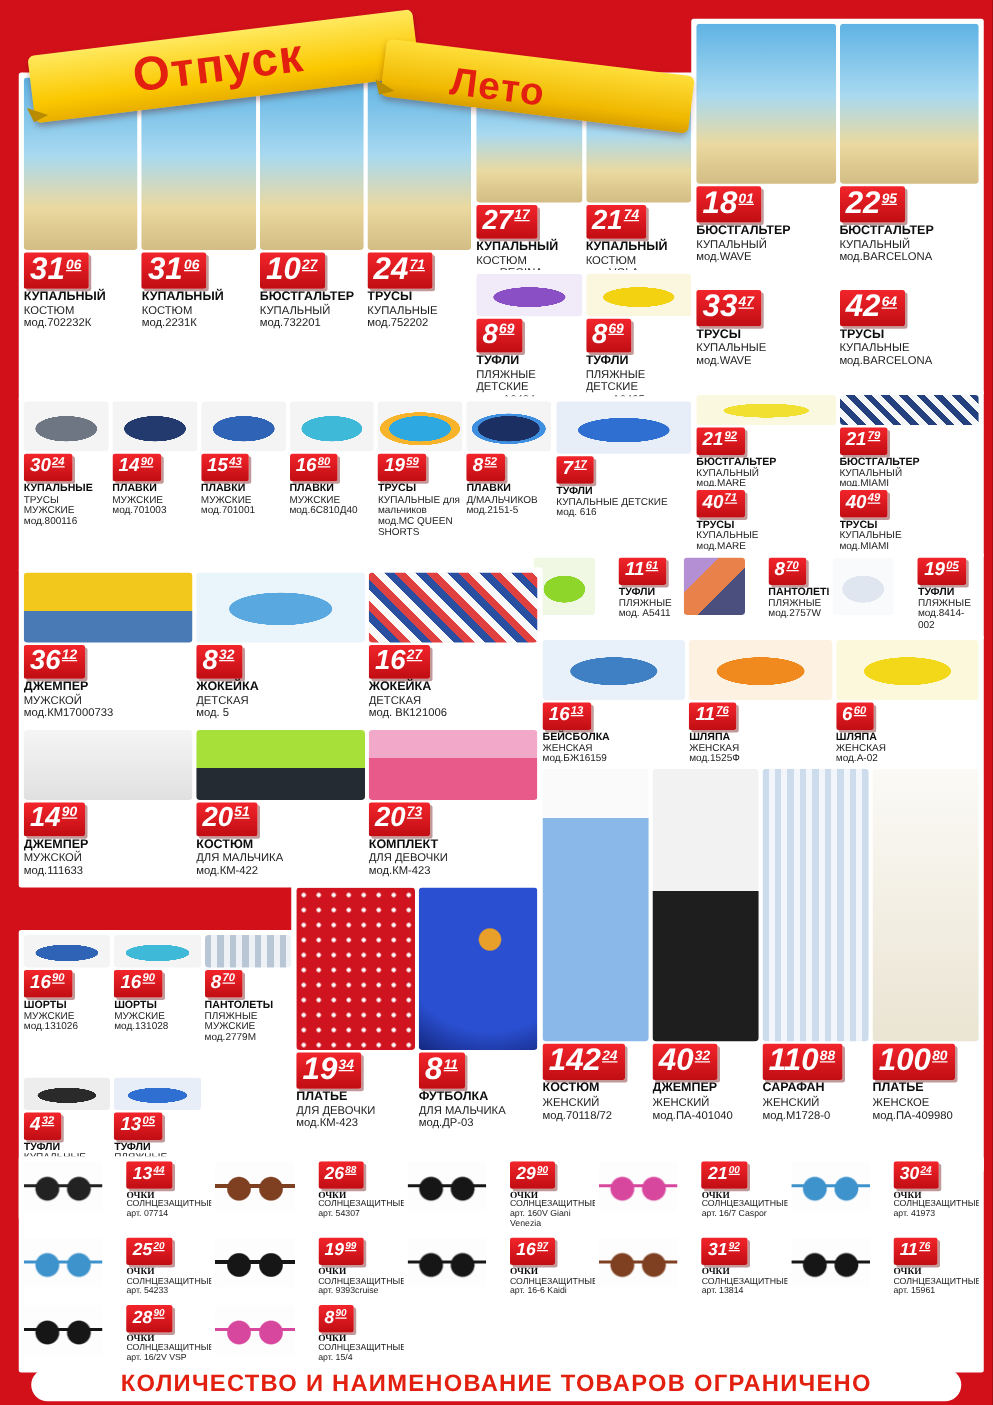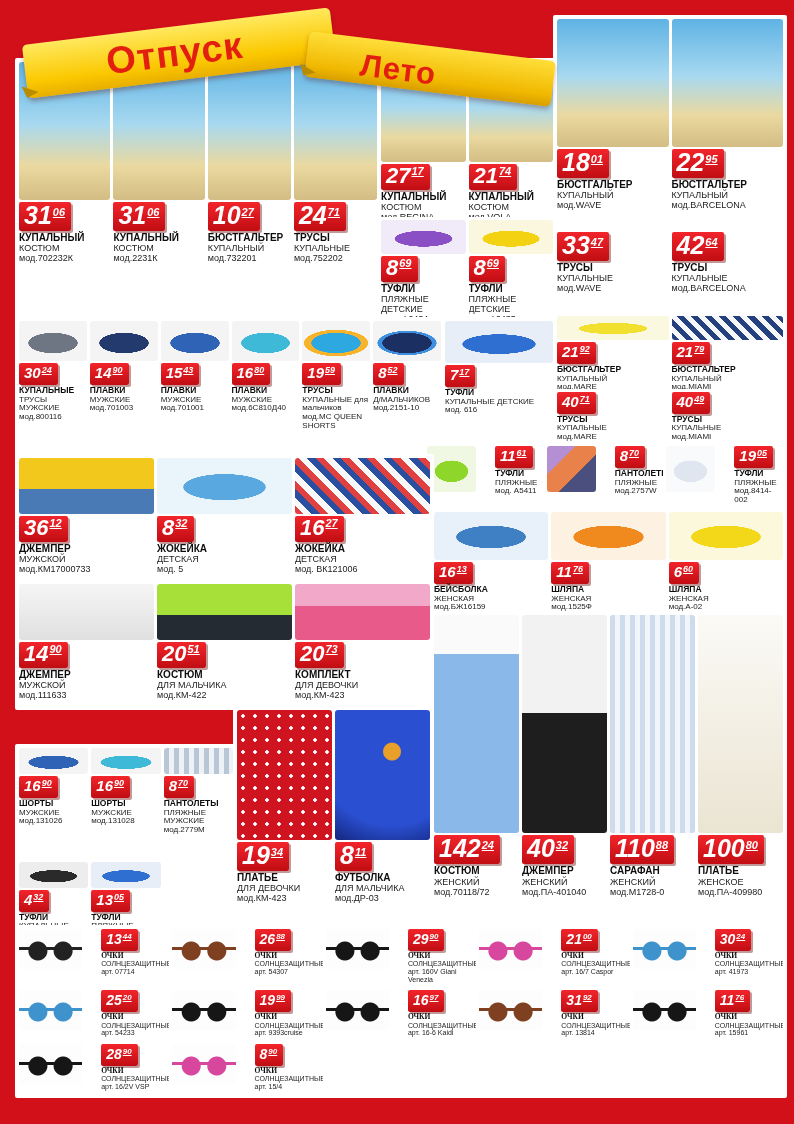--- a/index.html
+++ b/index.html
@@ -368,21 +368,21 @@
           </div>
         </div>
       </div>
       <div class="card">
         <div class="photo v-trunks-boy-navy"></div>
         <div class="txt">
           <div class="price"><span class="rub">8</span><span class="kop">52</span></div>
           <div class="label">
             <div class="title">ПЛАВКИ</div>
             <div class="sub">Д/МАЛЬЧИКОВ</div>
-            <div class="model">мод.2151-10</div>
+            <div class="model">мод.2151-5</div>
           </div>
         </div>
       </div>
     </div>
   <div id="sec-kids-shoes-616" class="section dense">
       <div class="card">
         <div class="photo v-slippers-blue"></div>
         <div class="txt">
           <div class="price"><span class="rub">7</span><span class="kop">17</span></div>
           <div class="label">
@@ -790,14 +790,17 @@
           <div class="price"><span class="rub">8</span><span class="kop">90</span></div>
           <div class="label">
             <div class="title">ОЧКИ</div>
             <div class="sub">СОЛНЦЕЗАЩИТНЫЕ</div>
             <div class="model">арт. 15/4</div>
           </div>
         </div>
       </div>
     </div>
 
+  <div class="footer-notice">
+    <span>КОЛИЧЕСТВО И НАИМЕНОВАНИЕ ТОВАРОВ ОГРАНИЧЕНО</span>
+  </div>
 
 </div>
 
 </body></html>

